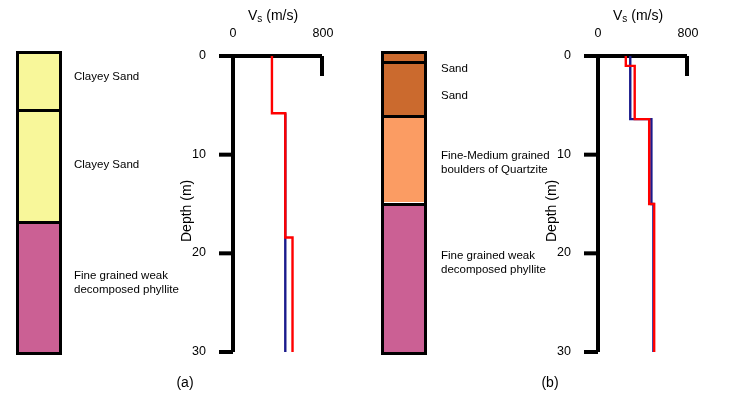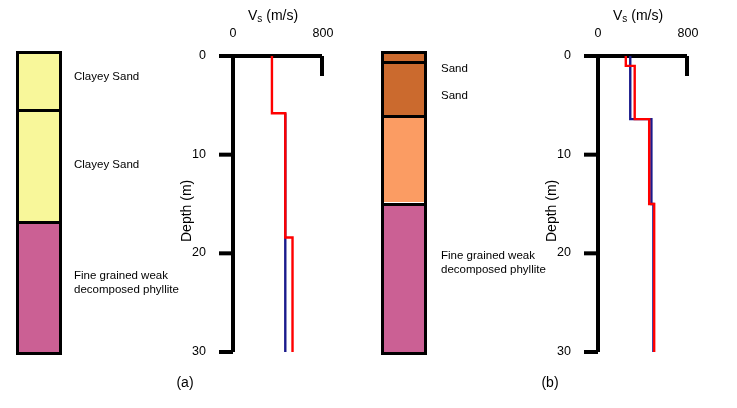--- a/index.html
+++ b/index.html
@@ -85,20 +85,22 @@
 
   <div class="litho-col" id="litho-col-b" style="left:12px;top:51px;width:46px;height:304px;">
       <div class="litho-layer" style="top: 0%; height: 2.29508%; background: rgb(203, 106, 46);"></div>
       <div class="litho-layer" style="top: 2.29508%; height: 18.0328%; background: rgb(203, 106, 46);"></div>
       <div class="litho-layer" style="top: 20.3279%; height: 29.5082%; background: rgb(251, 156, 99);"></div>
       <div class="litho-layer" style="top: 49.8361%; height: 50.1639%; background: rgb(203, 96, 148);"></div>
     </div>
 
   <div class="litho-label" style="left:72px;top:61px;">Sand</div>
   <div class="litho-label" style="left:72px;top:88px;">Sand</div>
+  <div class="litho-label" style="left:72px;top:148px;">Fine-Medium grained
+boulders of Quartzite</div>
   <div class="litho-label" style="left:72px;top:248px;">Fine grained weak
 decomposed phyllite</div>
 
   <div class="axis-title" style="left:244px;top:7px;">
     <span>V</span><sub>s</sub><span> (m/s)</span>
   </div>
 
   <div class="tick-label top" style="left:214px;top:26px;width:30px;">0</div>
   <div class="tick-label top" style="left:302px;top:26px;width:34px;">800</div>
 

